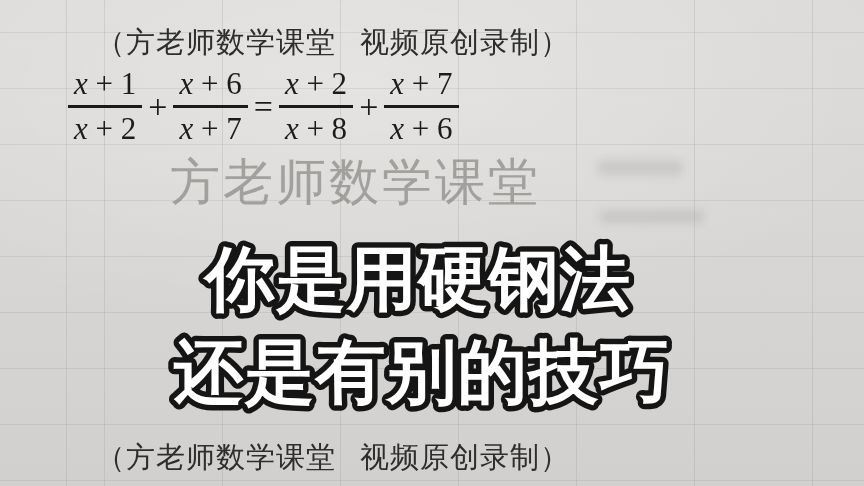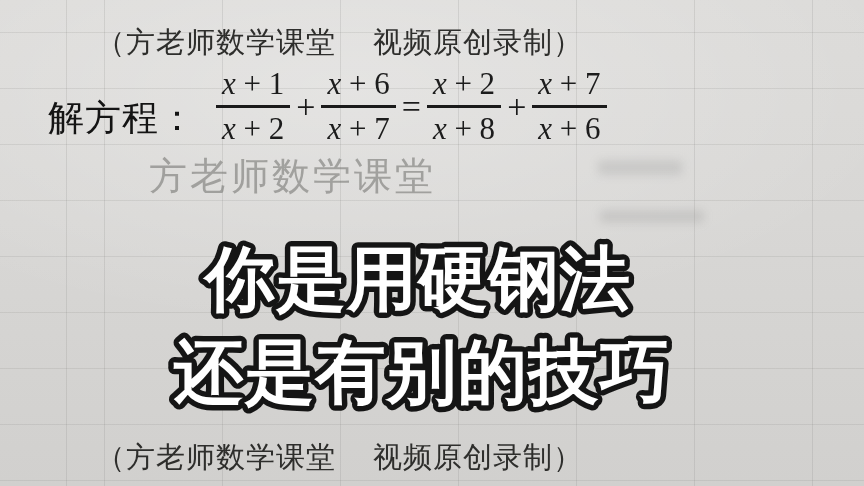--- a/index.html
+++ b/index.html
@@ -27,40 +27,40 @@
   .smudge.s1{left:598px;top:160px;width:84px;height:15px;}
   .smudge.s2{left:600px;top:210px;width:104px;height:13px;}
 
   .caption{
     position:absolute;left:96px;
     font-size:29px;letter-spacing:1px;
     color:#2e2e2c;white-space:nowrap;line-height:1;
   }
   .caption.top{top:28px;}
   .caption.bottom{top:443px;}
-  .caption .right-part{margin-left:37px;}
+  .caption .right-part{margin-left:24px;}
 
   .equation{
     position:absolute;left:48px;top:68px;
     display:flex;align-items:center;
   }
   .eq-label{
     font-size:36px;line-height:1;letter-spacing:1px;
     color:#141414;align-self:flex-start;margin-top:32px;white-space:nowrap;
   }
   .eq-body{display:flex;align-items:center;margin-left:20px;}
   .frac{display:flex;flex-direction:column;align-items:center;font-size:31px;line-height:1.05;}
   .frac .num{display:block;padding:0 6px 4px;}
   .frac .den{display:block;padding:5px 6px 0;border-top:3px solid #1a1a1a;}
   .frac .num::first-letter,.frac .den::first-letter{font-style:italic;}
   .op{font-size:34px;margin:0 6px;color:#1a1a1a;line-height:1;}
 
   .watermark{
-    position:absolute;left:149px;top:157px;
-    font-size:38px;letter-spacing:3px;line-height:1;
+    position:absolute;left:170px;top:157px;
+    font-size:50px;letter-spacing:3px;line-height:1;
     color:rgba(122,122,119,.62);white-space:nowrap;text-align:right;
   }
 
   .headline-svg{position:absolute;left:0;top:0;width:864px;height:486px;pointer-events:none;}
   .headline-svg text{
     font-family:"Liberation Sans","DejaVu Sans",sans-serif;
     font-weight:900;
     font-size:70px;
     fill:#ffffff;
     stroke:#151515;
@@ -77,21 +77,20 @@
 
   <div class="grid"></div>
   <div class="smudge s1"></div>
   <div class="smudge s2"></div>
 
   <div class="caption top">
     <span>（方老师数学课堂</span><span class="right-part">视频原创录制）</span>
   </div>
 
   <div class="equation">
-    <span class="eq-label">解方程：</span>
     <span class="eq-body">
       <span class="frac">
         <span class="num">x + 1</span>
         <span class="den">x + 2</span>
       </span>
       <span class="op">+</span>
       <span class="frac">
         <span class="num">x + 6</span>
         <span class="den">x + 7</span>
       </span>

